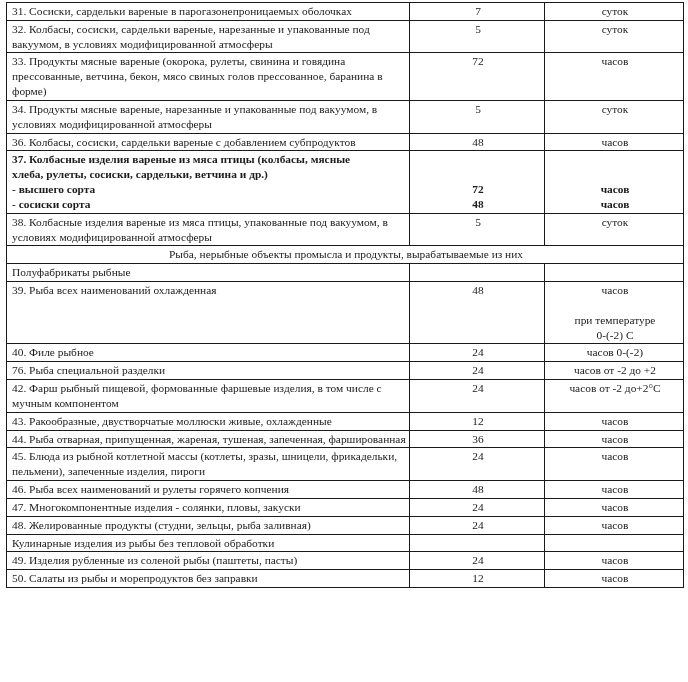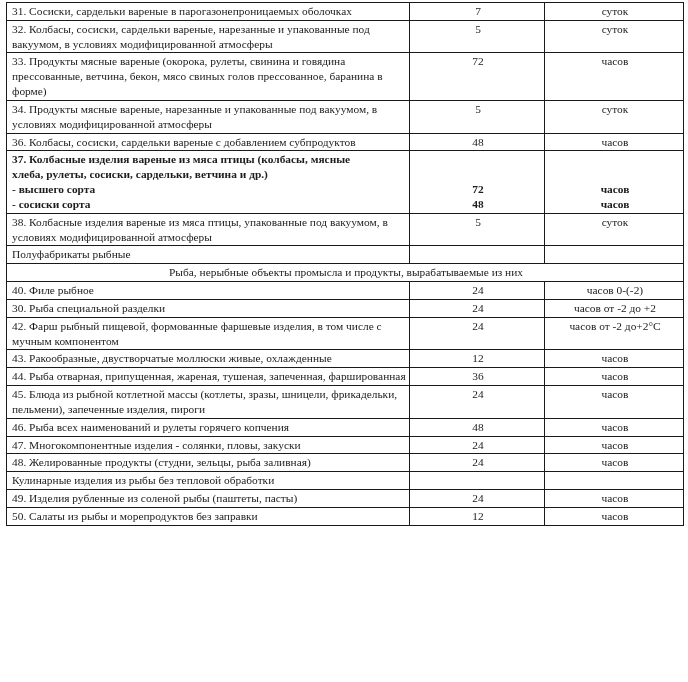--- a/index.html
+++ b/index.html
@@ -130,34 +130,39 @@
               <span class="ln">часов</span>
             </span>
           </td>
         </tr>
         <tr>
           <td class="name">38. Колбасные изделия вареные из мяса птицы, упакованные под вакуумом, в условиях модифицированной атмосферы</td>
           <td class="term">5</td>
           <td class="unit">суток</td>
         </tr>
         <tr>
+          <td class="section-head" colspan="3">Рыба, нерыбные объекты промысла и продукты, вырабатываемые из них</td>
+        </tr>
+        <tr>
           <td class="name group-head">Полуфабрикаты рыбные</td>
           <td class="term">&nbsp;</td>
           <td class="unit">&nbsp;</td>
         </tr>
         <tr>
-          <td class="section-head" colspan="3">Рыба, нерыбные объекты промысла и продукты, вырабатываемые из них</td>
+          <td class="name">39. Рыба всех наименований охлажденная<span class="spacer-line"></span><span class="spacer-line"></span><span class="spacer-line"></span></td>
+          <td class="term">48</td>
+          <td class="unit"><span class="unit-multi"><span class="ln">часов</span><span class="ln">&nbsp;</span><span class="ln">при температуре</span><span class="ln">0-(-2) С</span></span></td>
         </tr>
         <tr>
           <td class="name">40. Филе рыбное</td>
           <td class="term">24</td>
           <td class="unit">часов 0-(-2)</td>
         </tr>
         <tr>
-          <td class="name">30. Рыба специальной разделки</td>
+          <td class="name">76. Рыба специальной разделки</td>
           <td class="term">24</td>
           <td class="unit">часов от -2 до +2</td>
         </tr>
         <tr>
           <td class="name">42. Фарш рыбный пищевой,  формованные  фаршевые изделия, в том числе с мучным компонентом</td>
           <td class="term">24</td>
           <td class="unit">часов от -2 до+2°С</td>
         </tr>
         <tr>
           <td class="name">43. Ракообразные, двустворчатые моллюски живые, охлажденные</td>

